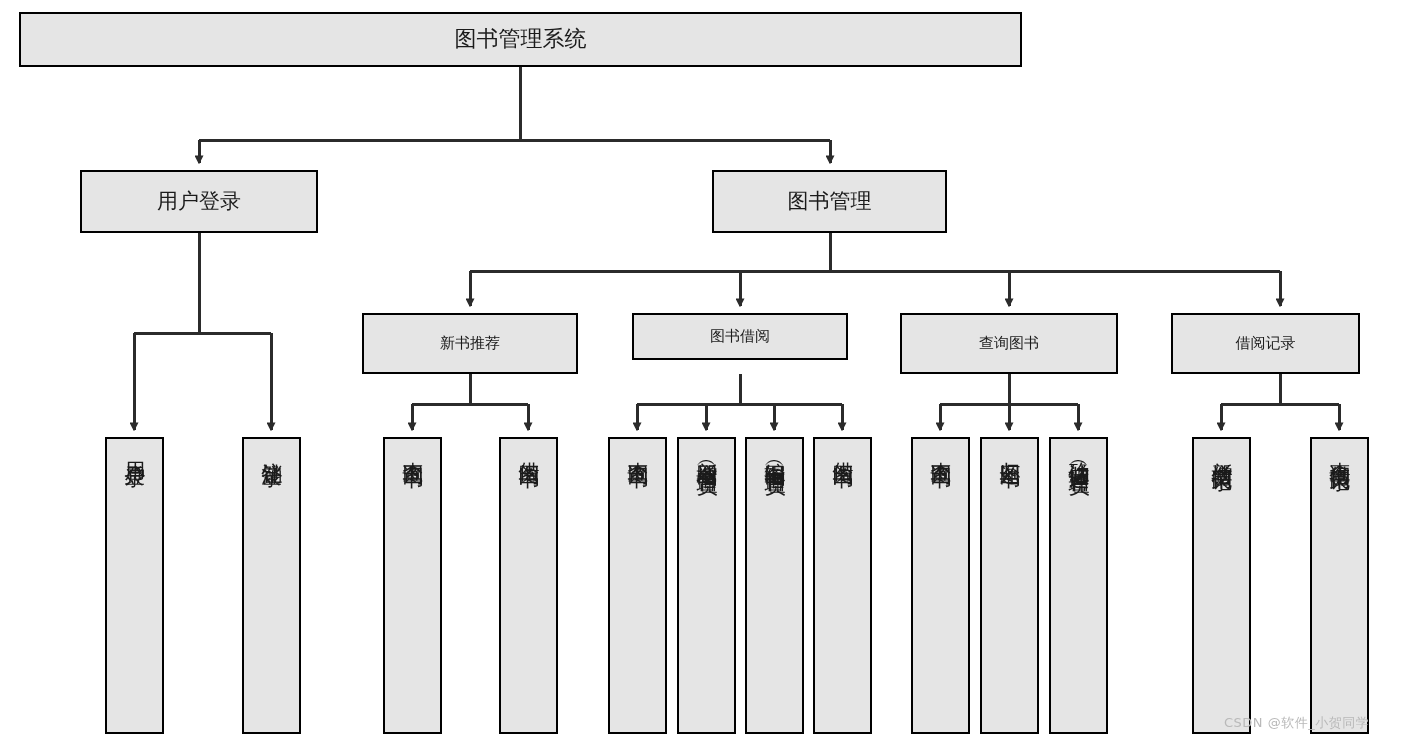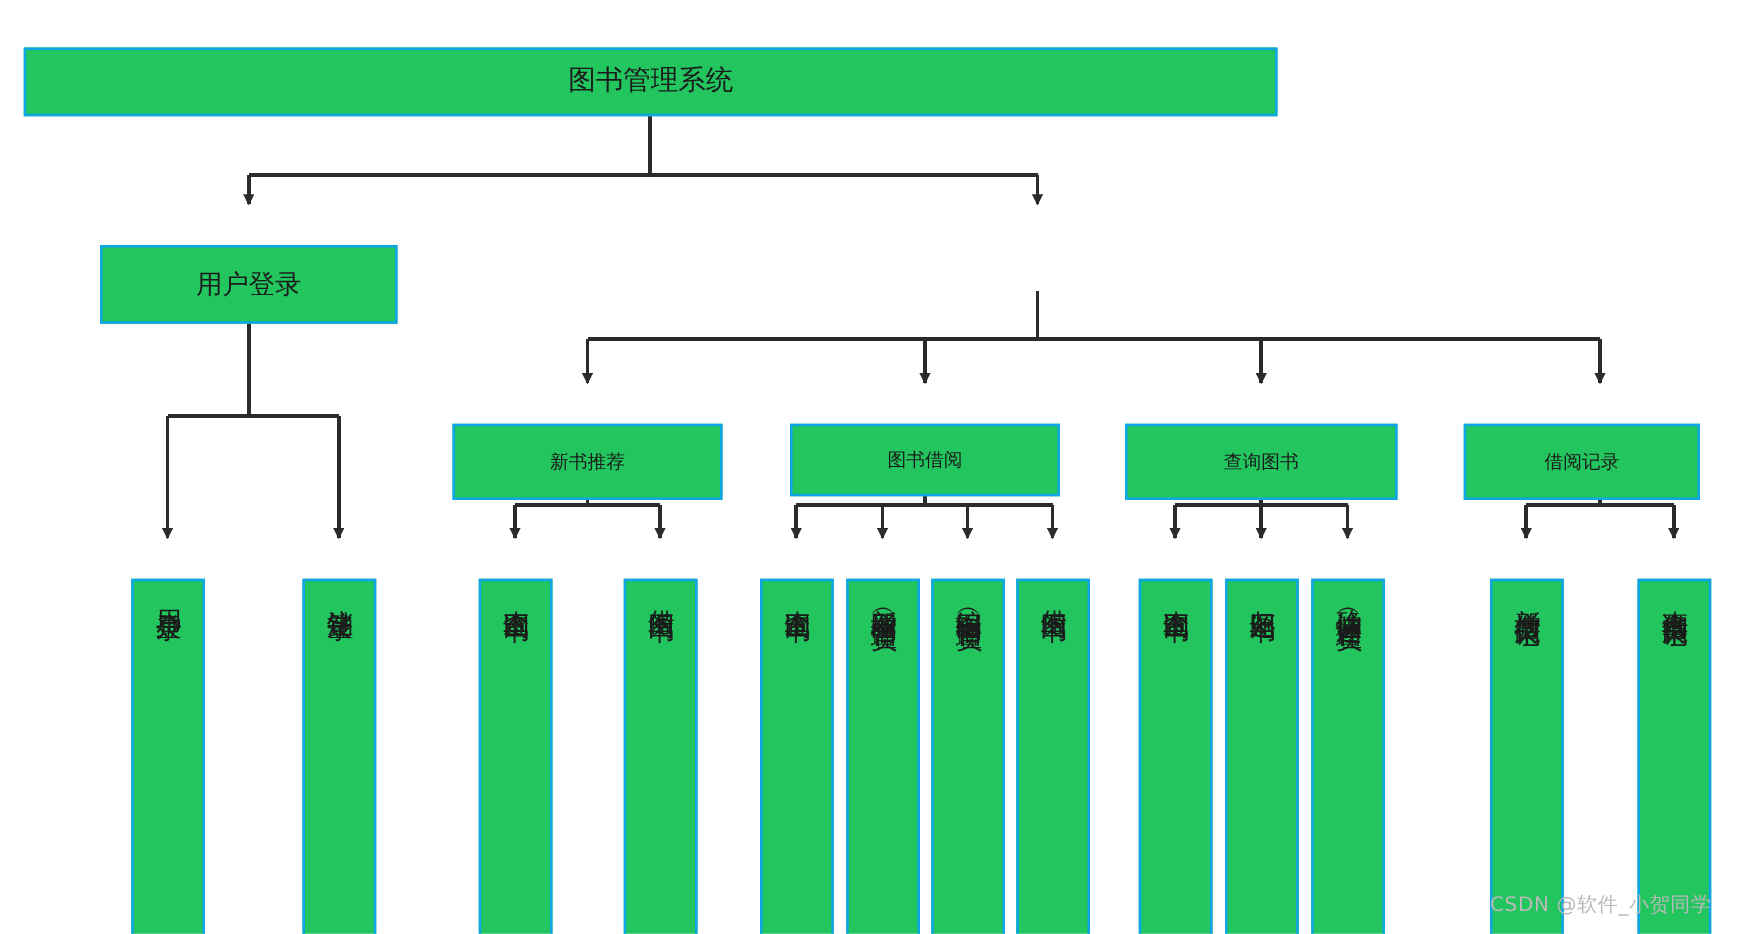--- a/index.html
+++ b/index.html
@@ -24,26 +24,25 @@
     position: absolute;
     left: 0;
     top: 0;
     width: 1405px;
     height: 747px;
     pointer-events: none;
   }
   .node {
     position: absolute;
     box-sizing: border-box;
-    background: #22c55e;
-    border: 2px solid #0ea5e9;
+    background: #e5e5e5;
+    border: 2px solid #000000;
     display: flex;
     align-items: center;
     justify-content: center;
-    margin-top: 26px;
   }
   .node-label {
     color: #1b1b1b;
     line-height: 1.12;
     text-align: center;
     white-space: nowrap;
   }
   .node.level-1 .node-label { font-size: 22px; }
   .node.level-2 .node-label { font-size: 21px; }
   .node.level-3 .node-label { font-size: 15px; }
@@ -57,24 +56,25 @@
     text-orientation: upright;
     font-size: 21px;
     letter-spacing: 2px;
     line-height: 1;
     white-space: nowrap;
   }
   .watermark {
     position: absolute;
     left: 1192px;
     top: 714px;
-    font-size: 16px;
+    font-size: 13px;
     color: #b9b9b9;
     white-space: nowrap;
     letter-spacing: 0.5px;
+    padding-left: 32px;
   }
 </style>
 </head>
 <body>
 
 <div id="diagram-root">
 
   <svg class="connectors" viewBox="0 0 1405 747" xmlns="http://www.w3.org/2000/svg">
     <defs>
       <marker id="arrowhead" markerWidth="9" markerHeight="9" refX="7.6" refY="4.5" orient="auto" markerUnits="userSpaceOnUse">
@@ -125,25 +125,28 @@
     </g>
   </svg>
 
   <div class="node level-1" style="left:19px; top:12px; width:1003px; height:55px;">
     <span class="node-label">图书管理系统</span>
   </div>
 
   <div class="node level-2" style="left:80px; top:170px; width:238px; height:63px;">
     <span class="node-label">用户登录</span>
   </div>
+  <div class="node level-2" style="left:712px; top:170px; width:235px; height:63px;">
+    <span class="node-label">图书管理</span>
+  </div>
 
   <div class="node level-3" style="left:362px; top:313px; width:216px; height:61px;">
     <span class="node-label">新书推荐</span>
   </div>
-  <div class="node level-3" style="left:632px; top:313px; width:216px; height:58px;">
+  <div class="node level-3" style="left:632px; top:313px; width:216px; height:47px;">
     <span class="node-label">图书借阅</span>
   </div>
   <div class="node level-3" style="left:900px; top:313px; width:218px; height:61px;">
     <span class="node-label">查询图书</span>
   </div>
   <div class="node level-3" style="left:1171px; top:313px; width:189px; height:61px;">
     <span class="node-label">借阅记录</span>
   </div>
 
   <div class="node leaf" style="left:105px; top:437px; width:59px; height:297px;">

